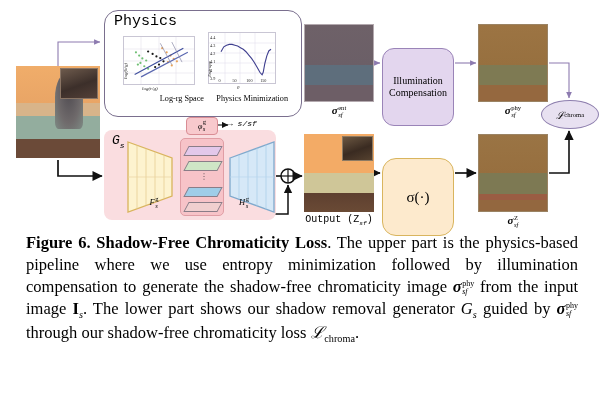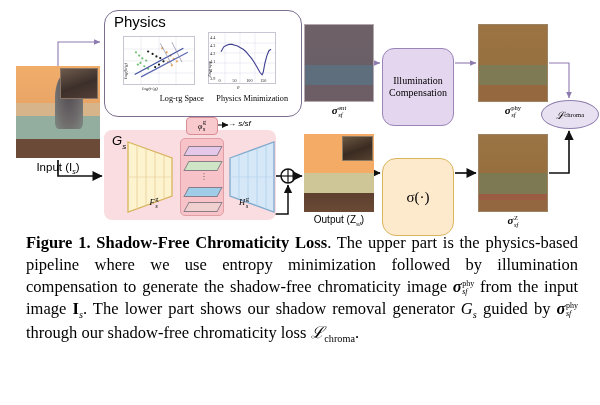--- a/index.html
+++ b/index.html
@@ -4,21 +4,21 @@
 <style>
   html,body{margin:0;padding:0;}
   body{
     width:600px;height:405px;background:#ffffff;overflow:hidden;
     font-family:"Liberation Serif", serif;color:#000;
   }
   #figure{position:relative;width:600px;height:405px;}
 
   
   .abs{position:absolute;}
-  .lbl{position:absolute;font-family:Liberation Sans, sans-serif;text-align:center;white-space:nowrap;}
+  .lbl{position:absolute;font-family:Liberation Mono, monospace;text-align:center;white-space:nowrap;}
 
   
   .thumb{position:absolute;box-sizing:border-box;}
   .band{position:absolute;left:0;right:0;}
   .inset{position:absolute;box-sizing:border-box;}
 
   
   #input-photo{left:16px;top:66px;width:84px;height:92px;background:#e8a563;}
   #input-photo .b1{top:0;height:40%;background:linear-gradient(180deg,#f0ad6a 0%,#e9a566 100%);}
   #input-photo .b2{top:40%;height:14%;background:#d8b48a;}
@@ -176,23 +176,20 @@
     <line x1="217" y1="125" x2="228" y2="125" stroke="#111" stroke-width="1.1" marker-end="url(#ah-k)"></line>
   </svg>
 
   <div class="thumb" id="input-photo">
     <div class="band b1"></div>
       <div class="band b2"></div>
     <div class="band b3"></div>
       <div class="band b4"></div>
     <div class="person"></div>
     <div class="inset ins"></div>
-  </div>
-  <div class="lbl" style="left:16px;top:161px;width:84px;font-size:11.5px;">
-    <span>Input (I</span><sub class="sm">s</sub><span>)</span>
   </div>
 
   <div class="abs" id="physics-box"></div>
   <div class="lbl" id="physics-title">Physics</div>
 
   <div class="plotcard" id="plot-logrg">
     <svg width="70" height="47" viewBox="0 0 70 47">
       <g stroke="#dcdae6" stroke-width="0.5">
         <line x1="17" y1="0" x2="17" y2="47"></line>
         <line x1="35" y1="0" x2="35" y2="47"></line>
@@ -367,17 +364,17 @@
   <div class="mathlabel" style="left:478px;top:214px;width:70px;">
     <span class="sg">σ</span><span class="supsub"><span>Z</span><i>sf</i></span>
   </div>
 
   <div class="abs" id="loss-ellipse">
     <span style="font-style:italic;font-family:'Liberation Serif',serif;">ℒ</span>
       <sub class="sm" style="font-style:normal;font-size:.66em;">chroma</sub>
   </div>
 
   <div id="caption">
-    <b>Figure 1.</b>
+    <b>Figure 6.</b>
     <b>Shadow-Free Chromaticity Loss</b><span>. The upper part is the physics-based pipeline where we use entropy minimization followed by illumination compensation to generate the shadow-free chromaticity image </span><span class="mb">σ</span><span class="supsub" style="font-size:8px;"><span>phy</span><i>sf</i></span><span> from the input image </span><span style="font-weight:bold;">I</span><sub class="sm">s</sub><span>. The lower part shows our shadow removal generator </span><span class="mi">G</span><sub class="sm">s</sub><span> guided by </span><span class="mb">σ</span><span class="supsub" style="font-size:8px;"><span>phy</span><i>sf</i></span><span> through our shadow-free chromaticity loss </span><span class="mi">ℒ</span><sub class="sm" style="font-style:normal;">chroma</sub><span>.</span>
   </div>
 
 </div>
 
 </body></html>

